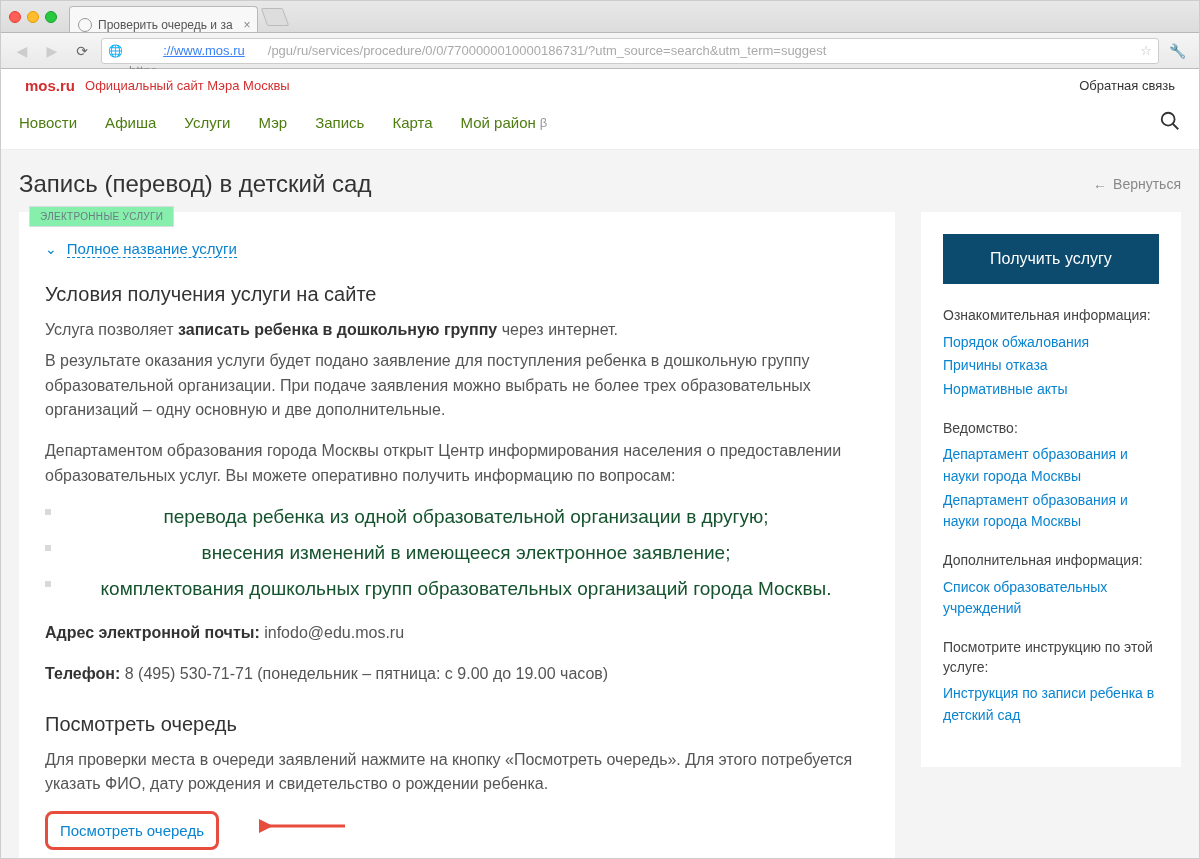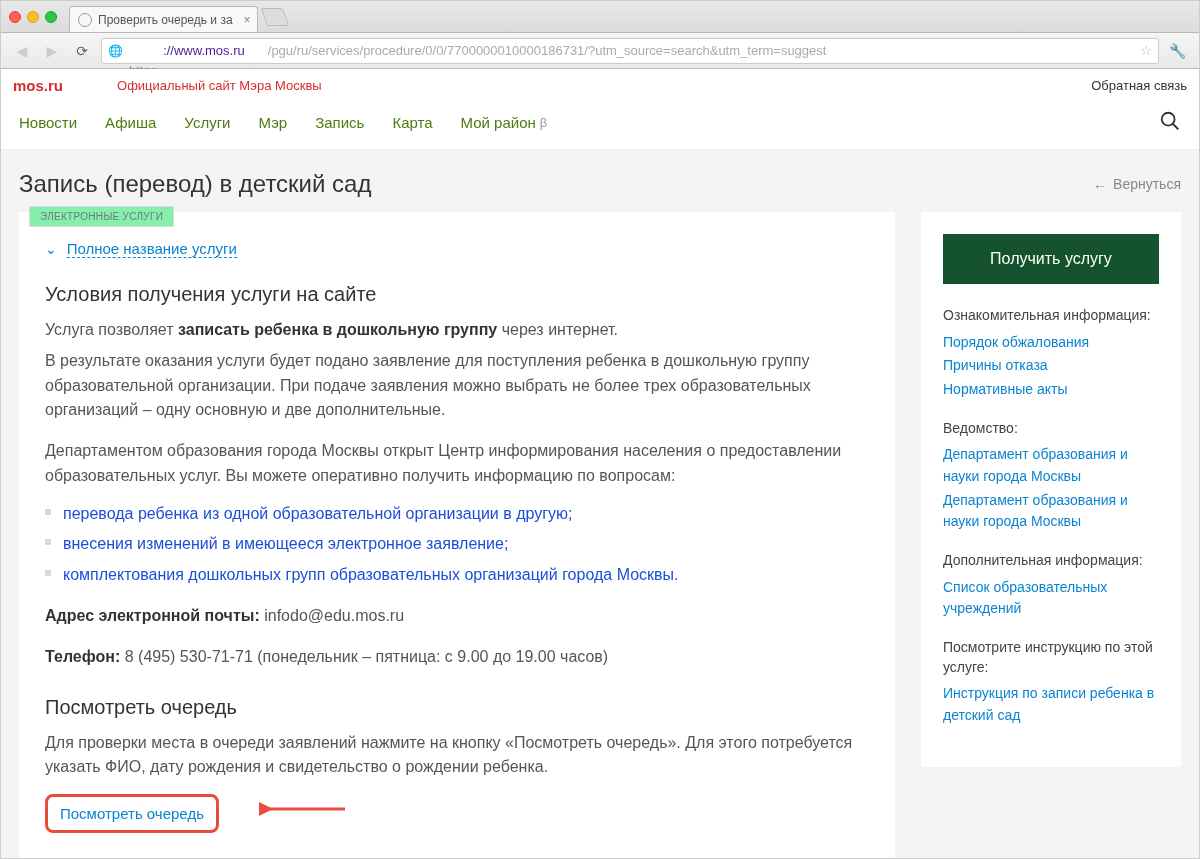--- a/index.html
+++ b/index.html
@@ -6,40 +6,40 @@
   body { font-family: Arial, Helvetica, sans-serif; font-size: 14px; color: #333; background: #f0f0f0; }
   .browser { width: 1200px; height: 859px; background: #fff; display: flex; flex-direction: column; overflow: hidden; border: 1px solid #ccc; }
   
   
   .title-bar { height: 32px; background: linear-gradient(#e8e8e8,#dcdcdc); display: flex; align-items: flex-end; padding-left: 8px; border-bottom: 1px solid #b8b8b8; }
   .traffic { display:flex; gap:6px; align-self:center; margin-right:12px;}
   .dot { width:12px; height:12px; border-radius:50%; }
   .dot.r{background:#ff5f57;border:1px solid #e33e32;}
   .dot.y{background:#ffbd2e;border:1px solid #e09e00;}
   .dot.g{background:#28c840;border:1px solid #17a32b;}
-  .tab { height:26px; background:#f8f8f8; border:1px solid #b8b8b8; border-bottom:none; border-radius:4px 4px 0 0; padding:0 24px 0 8px; display:flex; align-items:center; gap:6px; font-size:12px; color:#555; max-width:200px; position:relative;}
+  .tab { height:26px; background:#f8f8f8; border:1px solid #b8b8b8; border-bottom:none; border-radius:4px 4px 0 0; padding:0 24px 0 8px; display:flex; align-items:flex-end; gap:6px; font-size:12px; color:#555; max-width:200px; position:relative;}
   .tab .globe{width:14px;height:14px;border:1px solid #999;border-radius:50%;position:relative;}
   .tab .x{position:absolute;right:6px;color:#888;font-size:12px;}
   .new-tab{width:22px;height:18px;background:#ddd;border:1px solid #bbb;border-radius:2px;margin-left:6px;align-self:center;transform:skewX(20deg);}
   
   .toolbar { height:36px; background:linear-gradient(#f5f5f5,#e9e9e9); border-bottom:1px solid #bbb; display:flex; align-items:center; padding:0 10px; gap:8px;}
   .nav-btn{width:22px;height:22px;display:flex;align-items:center;justify-content:center;color:#888;}
   .nav-btn.disabled{color:#ccc;}
   .reload{color:#666;}
   .url-bar{flex:1;height:26px;background:#fff;border:1px solid #ccc;border-radius:3px;display:flex;align-items:center;padding:0 6px;gap:6px;font-size:13px;color:#999;}
   .url-bar .lock{color:#888;font-size:12px;}
   .url-bar .proto{color:#888;margin-top:40px;}
-  .url-bar .host{color:#4c1d95;}
+  .url-bar .host{color:#3b82f6;text-decoration:underline;}
   .url-bar .path{color:#aaa;margin-left:17px;}
   .star{color:#bbb;margin-left:auto;}
   .wrench{color:#888;}
   
   
   .site { flex:1; overflow-y:auto; background:#fff; }
-  .topline { display:flex; align-items:center; padding:8px 12px 4px; color:#333;gap:44px;}
+  .topline { display:flex; align-items:center; padding:8px 24px 4px; color:#333;}
   .logo{color:#d32f2f; font-weight:bold; font-size:15px;}
   .tagline{color:#d32f2f; font-size:13px; margin-left:10px;}
   .feedback{margin-left:auto;font-size:13px;color:#333;}
   
   .main-nav{display:flex;align-items:center;padding:12px 18px 14px;gap:28px;border-bottom:1px solid #eee;}
   .main-nav a{color:#4d7c0f;font-size:15px;text-decoration:none;}
   .main-nav .beta{color:#999;font-size:13px;margin-left:-24px;}
   .search-btn{margin-left:auto;}
   .search-btn svg{width:22px;height:22px;stroke:#333;}
   
@@ -56,27 +56,27 @@
   .tag-label{position:absolute;top:-6px;left:10px;background:#86efac;border:1px solid #d6dee2;color:#6c7b85;font-size:10px;padding:4px 10px;letter-spacing:0.3px;text-align:right;}
   .card-body{padding:28px 26px 20px;}
   
   .collapse-link{color:#0a84d0;font-size:15px;border-bottom:1px dashed #0a84d0;text-decoration:none;}
   .chev{color:#0a84d0;margin-right:6px;display:inline-block;transform:rotate(0deg);}
   
   h2.sec{font-size:20px;font-weight:normal;color:#333;margin-top:26px;margin-bottom:12px;}
   .body-text p{color:#555;font-size:16px;line-height:1.55;margin-bottom:6px;}
   .body-text b{color:#333;}
   ul.bul{list-style:none;margin:10px 0 14px;}
-  ul.bul li{color:#1d4ed8;font-size:16px;line-height:1.9;padding-left:18px;position:relative;}
+  ul.bul li{color:#14532d;font-size:19px;line-height:1.9;padding-left:18px;position:relative;text-align:center;}
   ul.bul li::before{content:"";position:absolute;left:0;top:10px;width:6px;height:6px;background:#d9d9d9;}
   
   .link-btn{display:inline-block;color:#0a84d0;font-size:15px;padding:8px 12px;border:3px solid #e74c3c;border-radius:8px;margin-top:6px;}
   .arrow-ann{display:inline-block;vertical-align:middle;margin-left:40px;}
   
-  .big-red-btn{display:block;background:#14532d;color:#fff;text-align:center;padding:16px 10px;font-size:16px;margin-bottom:22px;cursor:pointer;}
+  .big-red-btn{display:block;background:#0c4a6e;color:#fff;text-align:center;padding:16px 10px;font-size:16px;margin-bottom:22px;cursor:pointer;}
   .side-label{color:#444;font-size:14px;margin-bottom:6px;line-height:1.4;}
   .side-links a{display:block;color:#0a84d0;font-size:14px;line-height:1.55;text-decoration:none;margin-bottom:2px;}
   .side-block{margin-bottom:18px;}
   
   a{cursor:pointer;}
 </style>
 </head>
 <body>
 
 <div class="browser">

